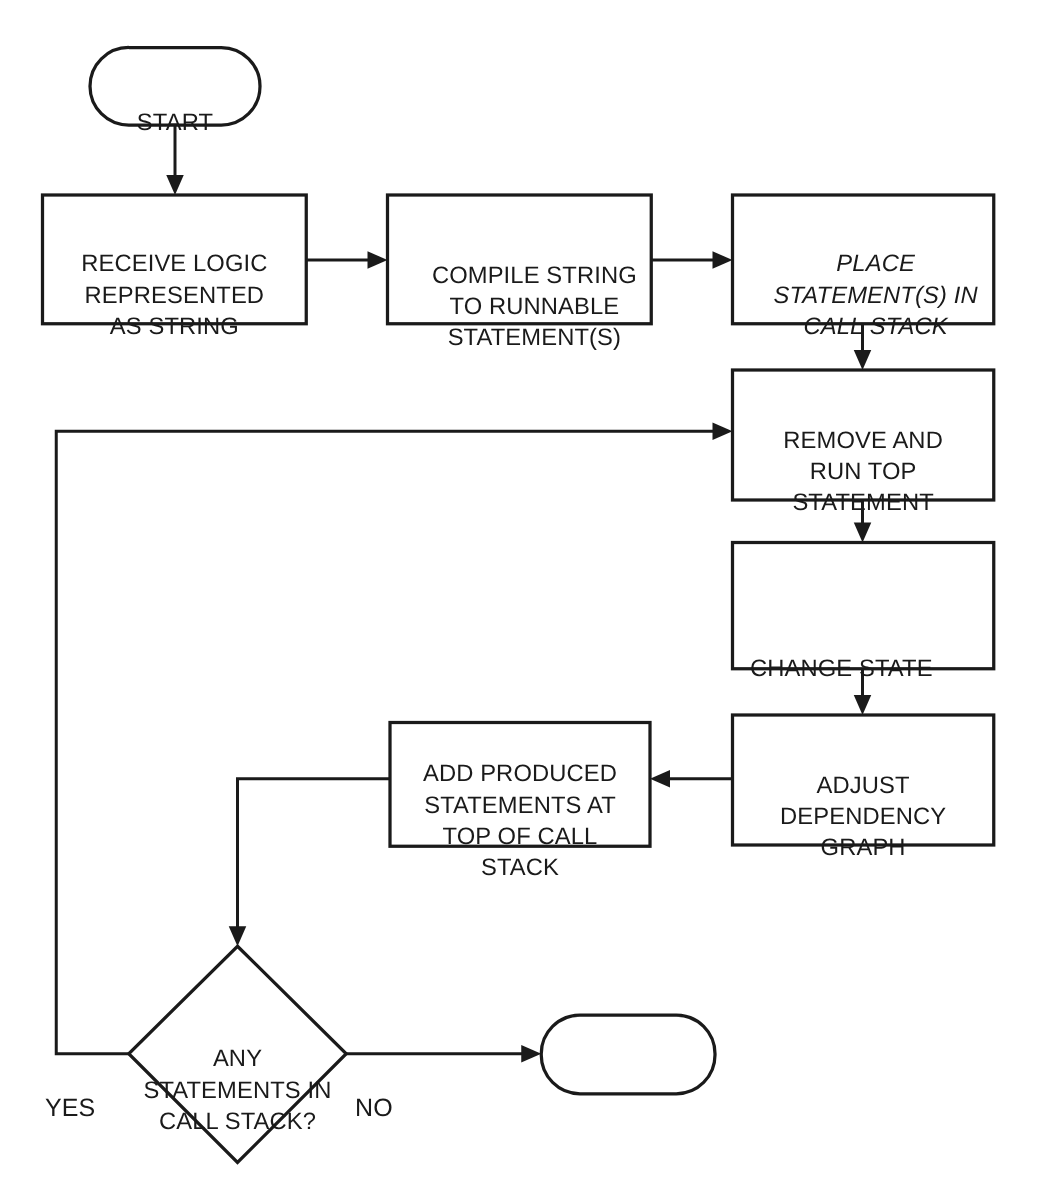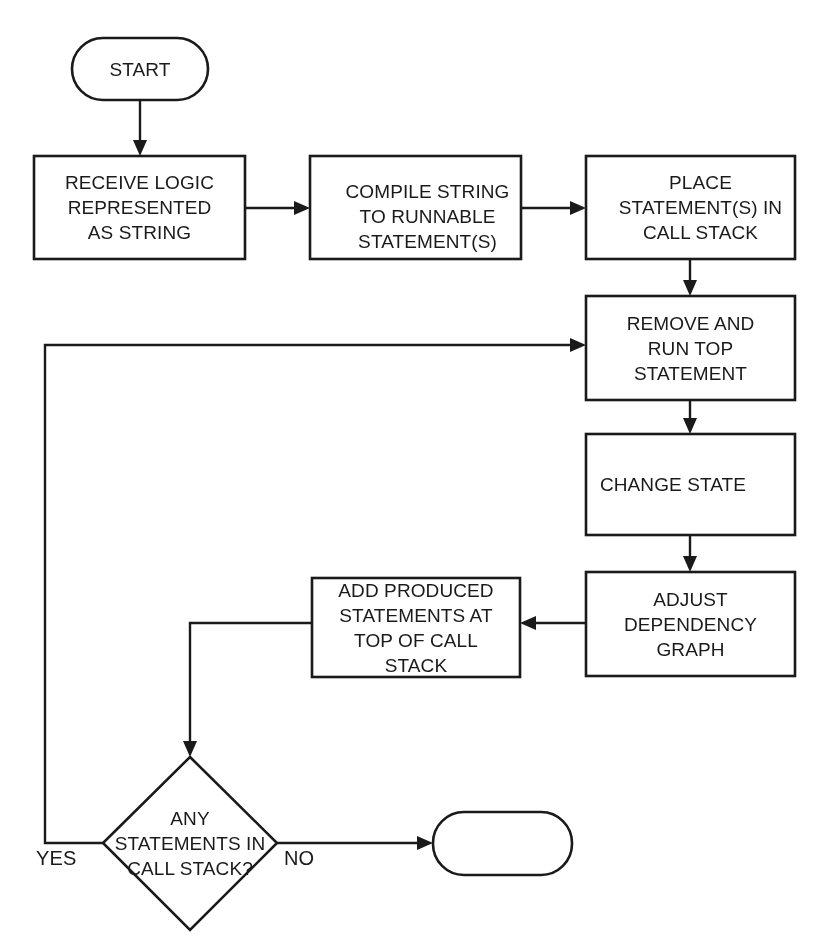--- a/index.html
+++ b/index.html
@@ -56,20 +56,21 @@
     font-family: "Liberation Sans", sans-serif;
     font-size: 19px;
     line-height: 25px;
     letter-spacing: 0.1px;
     text-align: center;
     white-space: pre-line;
     display: flex;
     align-items: center;
     justify-content: center;
     pointer-events: none;
+    margin-top: 29px;
   }
   .edge-label {
     font-size: 20px;
     line-height: 22px;
   }
 </style>
 </head>
 <body>
 
 <div id="canvas">
@@ -130,29 +131,29 @@
   <div class="node-text" style="left:72px; top:38px; width:136px; height:62px;">START</div>
 
   <div class="node-text" style="left:34px; top:156px; width:211px; height:103px;text-align:center;">RECEIVE LOGIC
 REPRESENTED
 AS STRING</div>
 
   <div class="node-text" style="left:310px; top:165px; width:211px; height:103px;padding-left:12px;">COMPILE STRING
 TO RUNNABLE
 STATEMENT(S)</div>
 
-  <div class="node-text" style="left:586px; top:156px; width:229px; height:103px;">PLACE
+  <div class="node-text" style="left:586px; top:156px; width:229px; height:103px;font-style:italic;">PLACE
 STATEMENT(S) IN
 CALL STACK</div>
 
   <div class="node-text" style="left:586px; top:296px; width:209px; height:104px;">REMOVE AND
 RUN TOP
 STATEMENT</div>
 
-  <div class="node-text" style="left:586px; top:434px; width:174px; height:101px;">CHANGE STATE</div>
+  <div class="node-text" style="left:586px; top:456px; width:174px; height:101px;">CHANGE STATE</div>
 
   <div class="node-text" style="left:586px; top:572px; width:209px; height:104px;">ADJUST
 DEPENDENCY
 GRAPH</div>
 
   <div class="node-text" style="left:312px; top:578px; width:208px; height:99px;">ADD PRODUCED
 STATEMENTS AT
 TOP OF CALL
 STACK</div>
 

